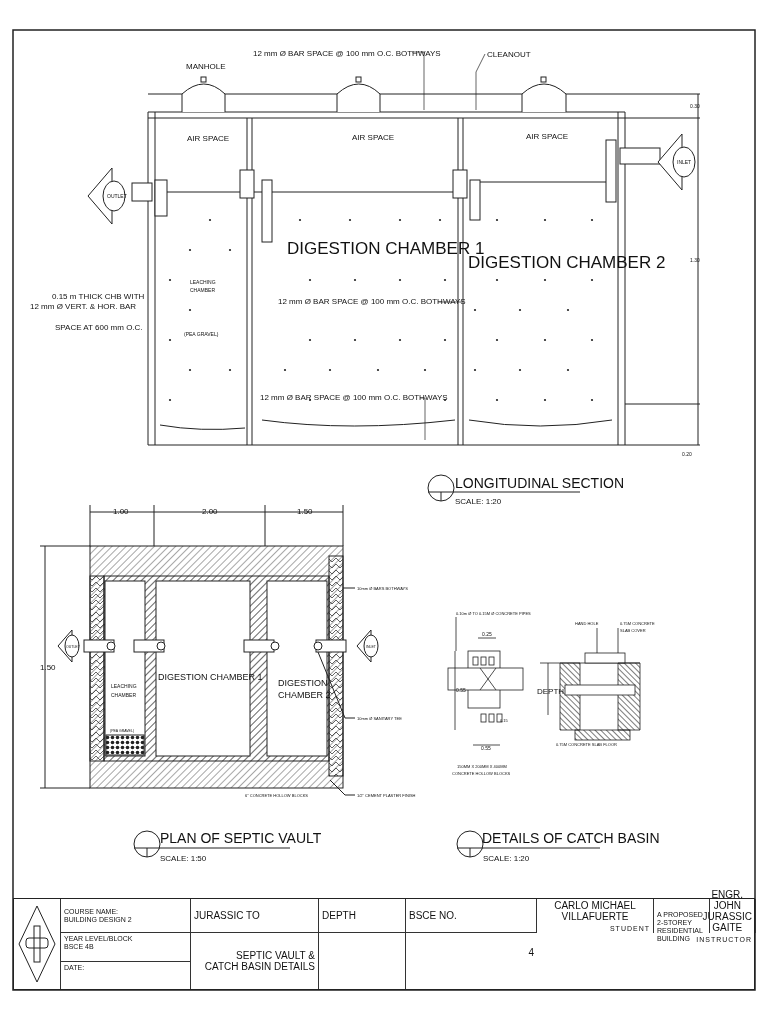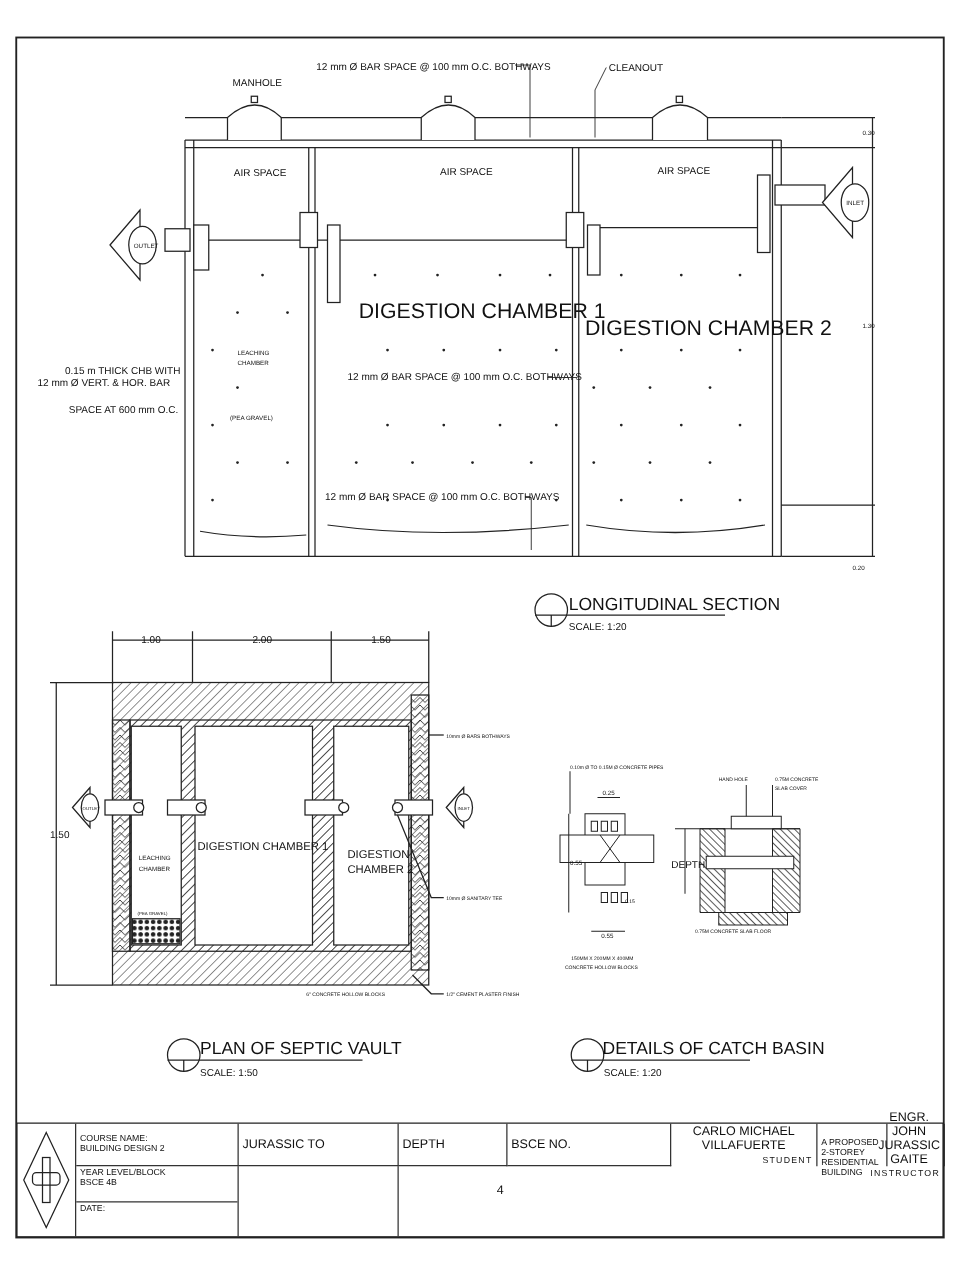--- a/index.html
+++ b/index.html
@@ -321,17 +321,21 @@
     <div>
       <span>YEAR LEVEL/BLOCK</span><br>
       <span>BSCE 4B</span>
     </div>
     <div>DATE:</div>
   </div>
   <div class="c val">
     <span>ENGR. JOHN JURASSIC GAITE</span>
     <span class="sub">INSTRUCTOR</span>
   </div>
+  <div class="c val">
+    <span>SEPTIC VAULT &amp;</span>
+    <span>CATCH BASIN DETAILS</span>
+  </div>
   <div class="c val"></div>
   <div class="c val" style="justify-content:flex-start;padding-top:14px;">
     <span>4</span>
   </div>
 </div>
 
 </body></html>

